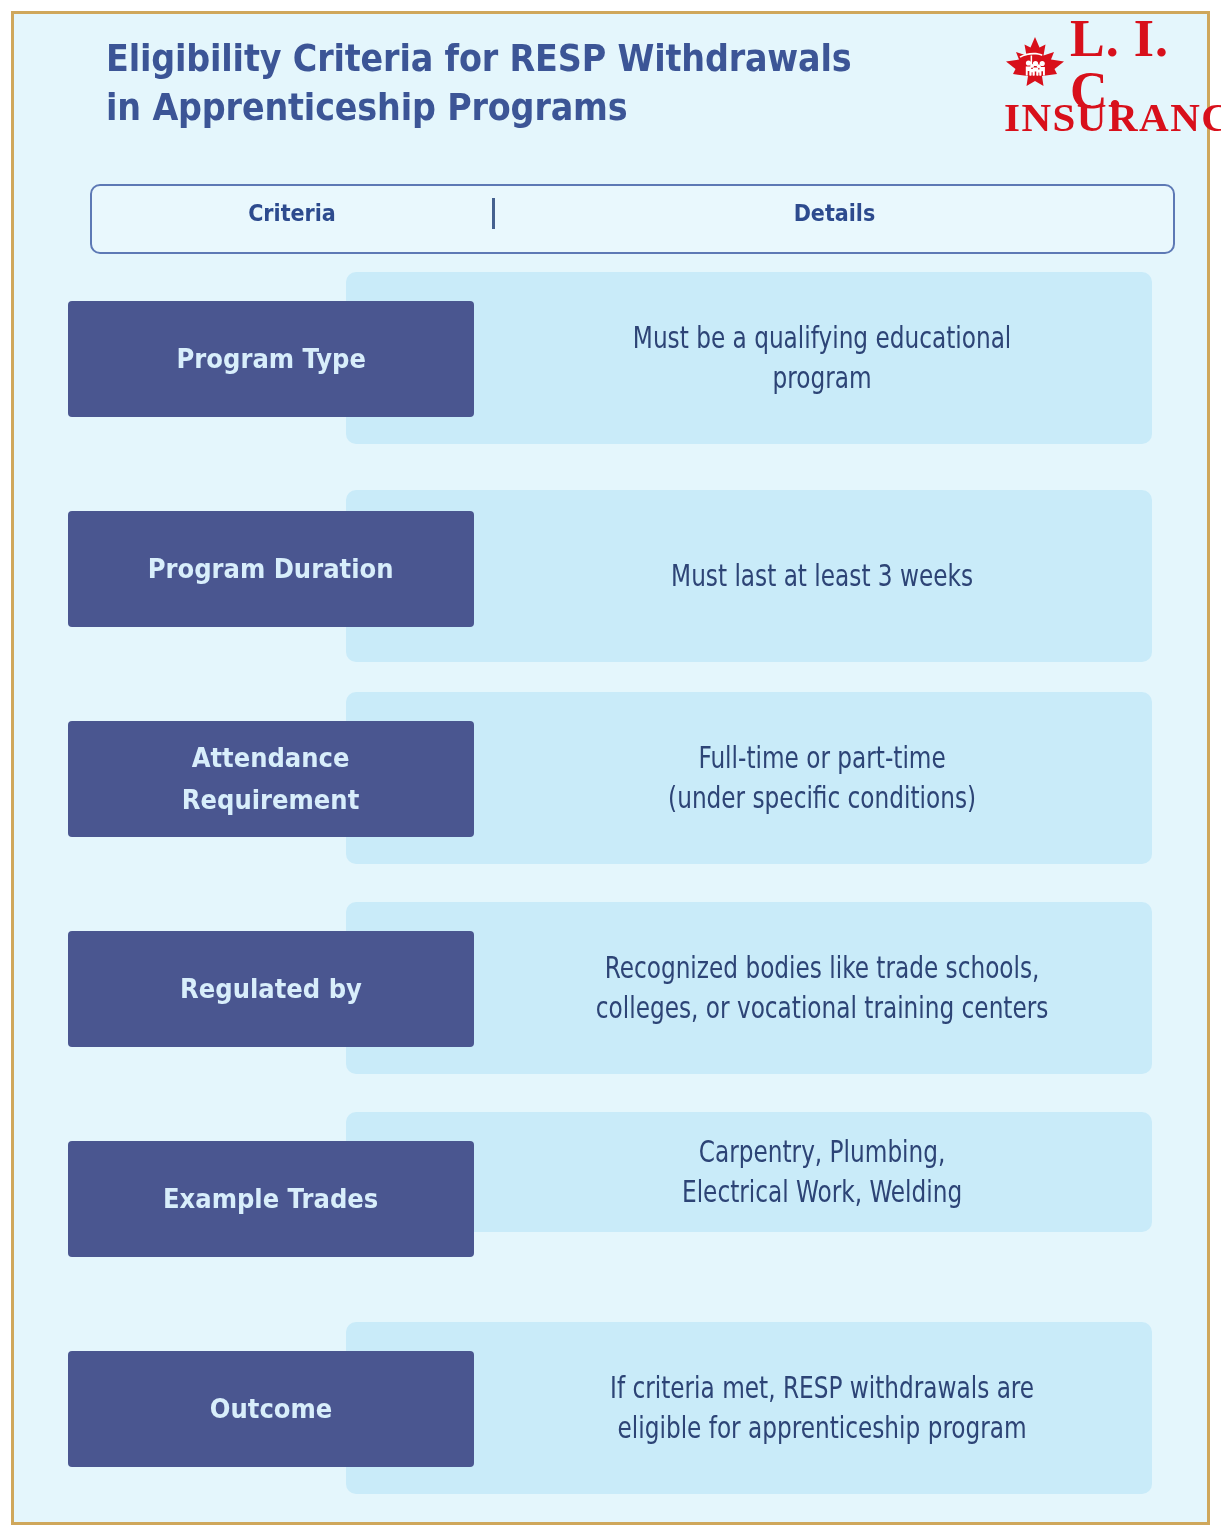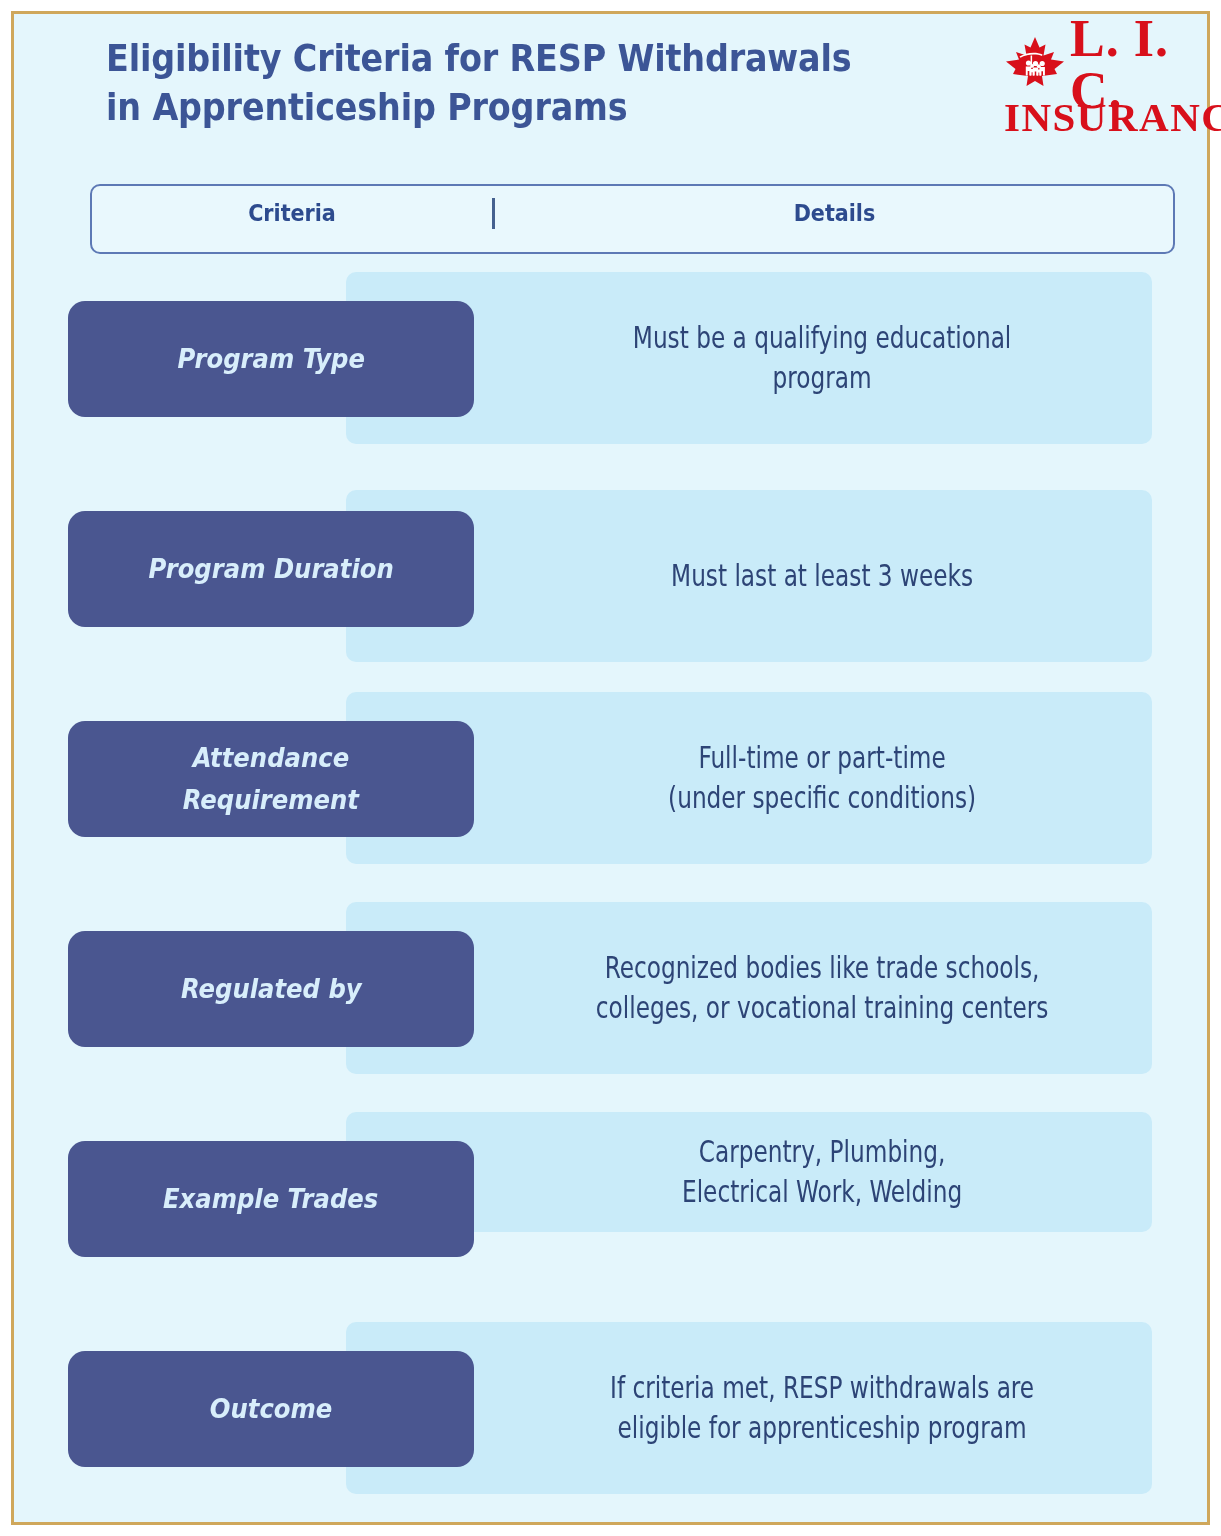--- a/index.html
+++ b/index.html
@@ -212,26 +212,25 @@
     color: #2d4476;
     white-space: pre-line;
     transform: scaleX(0.86);
     transform-origin: center;
   }
   .criteria-box {
     position: absolute;
     left: 68px;
     width: 406px;
     background: #4a5690;
-    border-radius: 17px;
-    display: flex;
-    align-items: center;
-    justify-content: center;
-    box-sizing: border-box;
-    font-style: italic;
+    border-radius: 4px;
+    display: flex;
+    align-items: center;
+    justify-content: center;
+    box-sizing: border-box;
   }
   .criteria-text {
     margin: 0;
     text-align: center;
     font-family: "DejaVu Sans", sans-serif;
     font-weight: bold;
     font-size: 27px;
     line-height: 42px;
     color: #d8eefb;
     white-space: pre-line;

